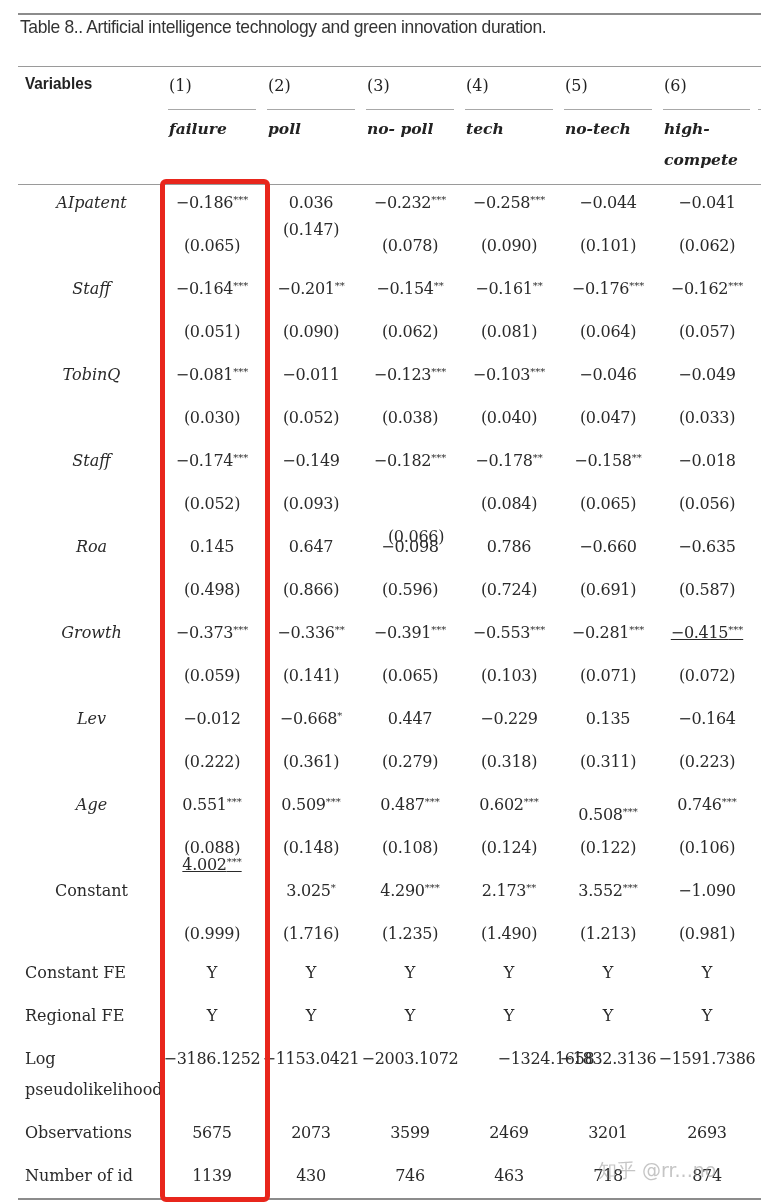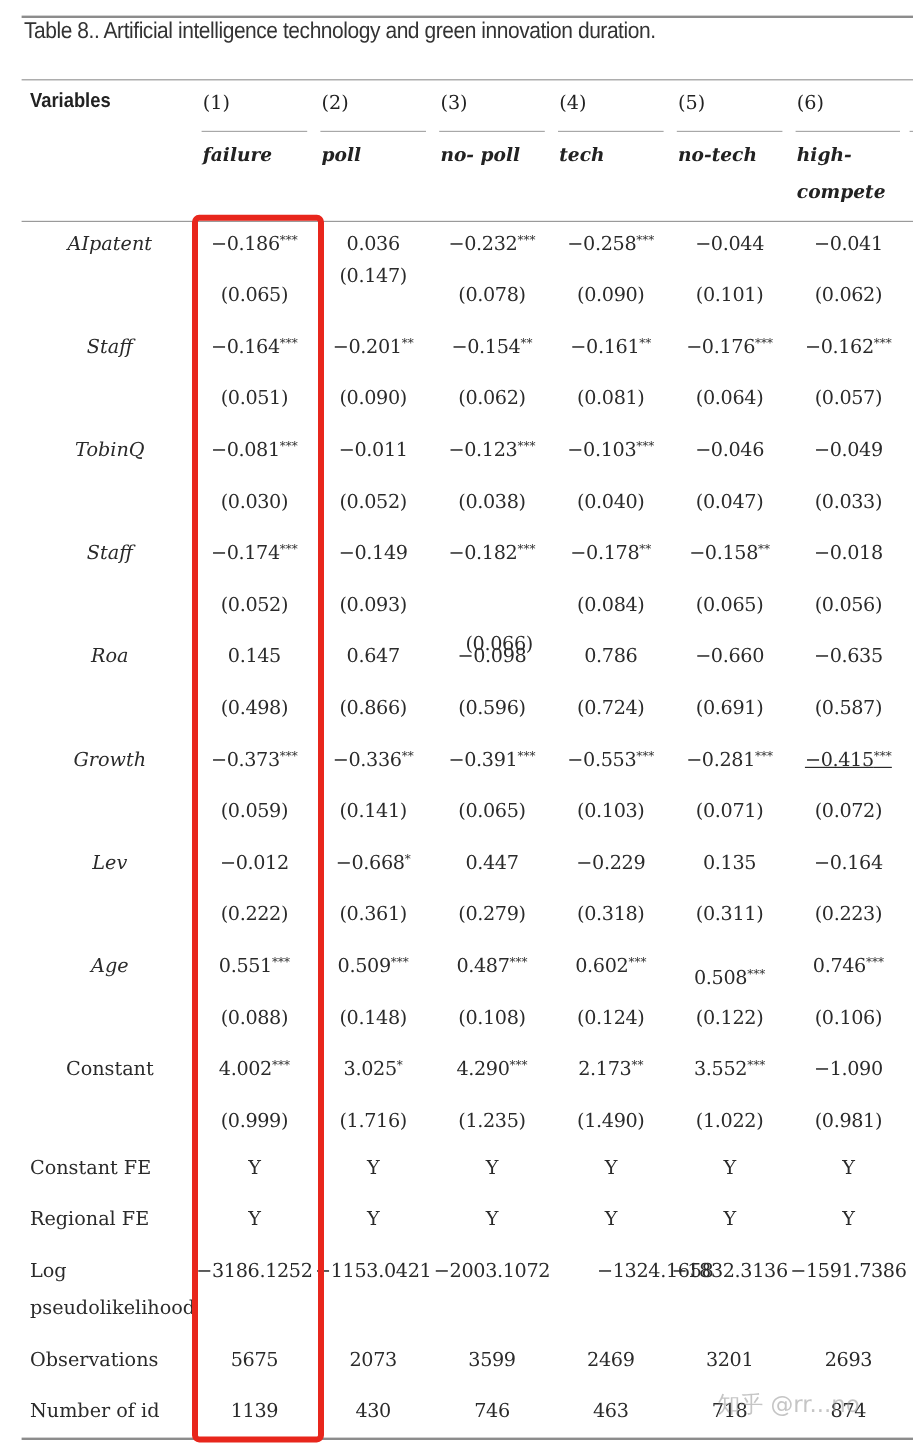--- a/index.html
+++ b/index.html
@@ -175,31 +175,31 @@
     <div class="cell" style="left: 460px; top: 795px;"><span>0.602</span><sup>***</sup></div>
     <div class="cell" style="left: 559px; top: 795px; margin-top: 10px;"><span>0.508</span><sup>***</sup></div>
     <div class="cell" style="left: 658px; top: 795px;"><span>0.746</span><sup>***</sup></div>
     <div class="cell" style="left: 163px; top: 838px;">(0.088)</div>
     <div class="cell" style="left: 262px; top: 838px;">(0.148)</div>
     <div class="cell" style="left: 361px; top: 838px;">(0.108)</div>
     <div class="cell" style="left: 460px; top: 838px;">(0.124)</div>
     <div class="cell" style="left: 559px; top: 838px;">(0.122)</div>
     <div class="cell" style="left: 658px; top: 838px;">(0.106)</div>
     <div class="row-label var plain" style="font-style: normal; top: 881px;">Constant</div>
-    <div class="cell" style="left: 163px; top: 881px;"><span>4.002</span><sup>***</sup></div>
+    <div class="cell" style="left: 163px; top: 855px; text-decoration: underline;"><span>4.002</span><sup>***</sup></div>
     <div class="cell" style="left: 262px; top: 881px;"><span>3.025</span><sup>*</sup></div>
     <div class="cell" style="left: 361px; top: 881px;"><span>4.290</span><sup>***</sup></div>
     <div class="cell" style="left: 460px; top: 881px;"><span>2.173</span><sup>**</sup></div>
     <div class="cell" style="left: 559px; top: 881px;"><span>3.552</span><sup>***</sup></div>
     <div class="cell" style="left: 658px; top: 881px;"><span>−1.090</span><sup></sup></div>
     <div class="cell" style="left: 163px; top: 924px;">(0.999)</div>
     <div class="cell" style="left: 262px; top: 924px;">(1.716)</div>
     <div class="cell" style="left: 361px; top: 924px;">(1.235)</div>
     <div class="cell" style="left: 460px; top: 924px;">(1.490)</div>
-    <div class="cell" style="left: 559px; top: 924px;">(1.022)</div>
+    <div class="cell" style="left: 559px; top: 924px;">(1.213)</div>
     <div class="cell" style="left: 658px; top: 924px;">(0.981)</div>
     <div class="row-label plain" style="top: 963px;">Constant FE</div>
     <div class="cell" style="left: 163px; top: 963px;">Y</div>
     <div class="cell" style="left: 262px; top: 963px;">Y</div>
     <div class="cell" style="left: 361px; top: 963px;">Y</div>
     <div class="cell" style="left: 460px; top: 963px;">Y</div>
     <div class="cell" style="left: 559px; top: 963px;">Y</div>
     <div class="cell" style="left: 658px; top: 963px;">Y</div>
     <div class="row-label plain" style="top: 1006px;">Regional FE</div>
     <div class="cell" style="left: 163px; top: 1006px;">Y</div>

